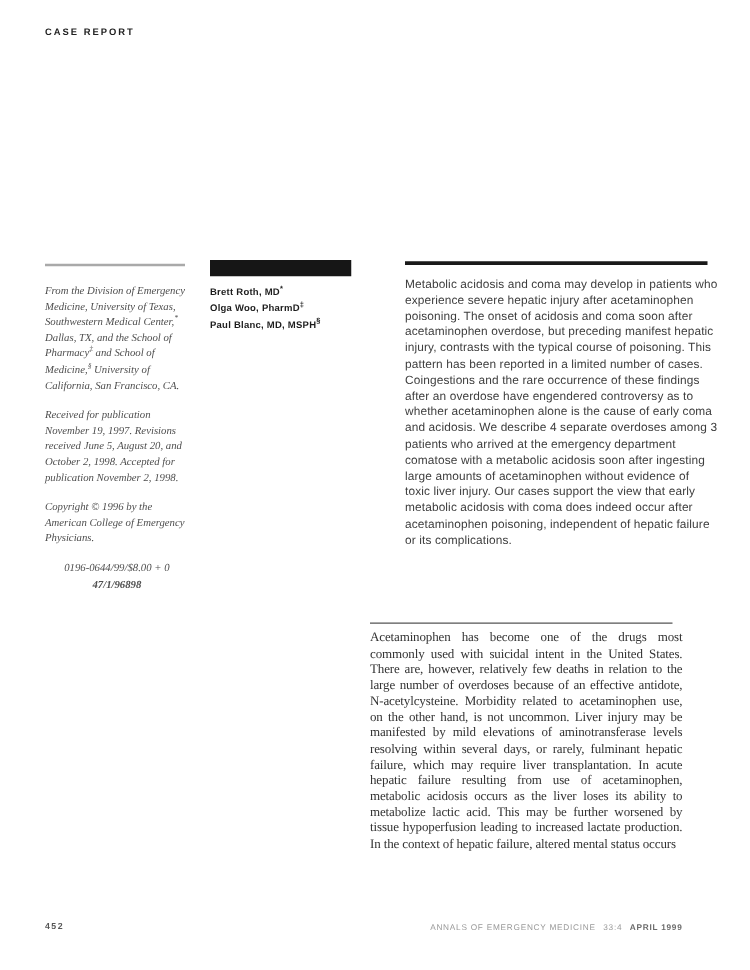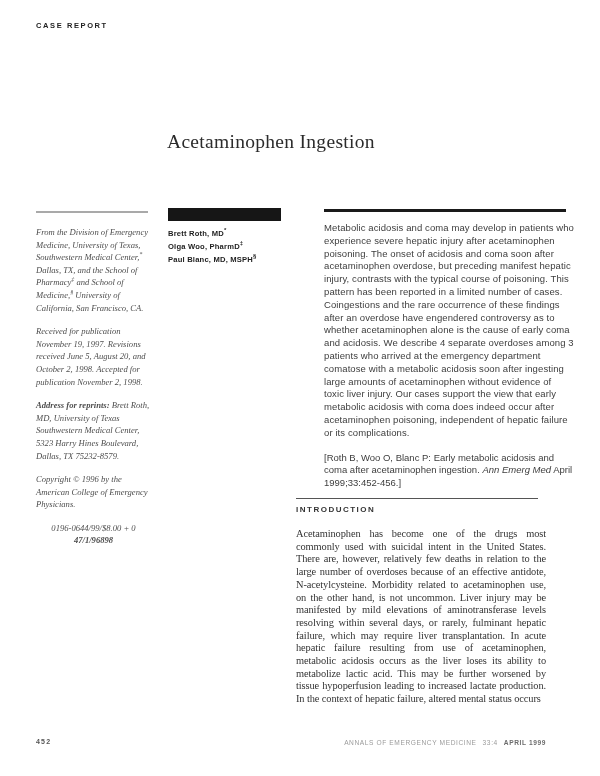--- a/index.html
+++ b/index.html
@@ -149,48 +149,44 @@
   }
 </style>
 </head>
 <body>
 
 <div class="page">
 
   <div class="kicker">CASE REPORT</div>
 
   <div class="title">
-    <div>Acetaminophen Ingestion</div>
   </div>
 
   <div class="sidebar">
     <div class="sidebar-rule"></div>
     <p class="aff"><span>From the Division of Emergency Medicine, University of Texas, Southwestern Medical Center,</span><sup>*</sup><span> Dallas, TX, and the School of Pharmacy</span><sup>‡</sup><span> and School of Medicine,</span><sup>§</sup><span> University of California, San Francisco, CA.</span></p>
     <p>Received for publication November 19, 1997. Revisions received June 5, August 20, and October 2, 1998. Accepted for publication November 2, 1998.</p>
-    <p><span class="bold-lead">Address for reprints:</span><span> Brett Roth, MD, University of Texas Southwestern Medical Center, 5323 Harry Hines Boulevard, Dallas, TX 75232-8579.</span></p>
     <p>Copyright © 1996 by the American College of Emergency Physicians.</p>
     <p style="margin-bottom:0;text-align:center;"><span>0196-0644/99/$8.00 + 0</span><br><span class="bold-lead">47/1/96898</span></p>
   </div>
 
   <div class="authors">
     <div class="authors-bar"></div>
     <div class="author"><span>Brett Roth, MD</span><sup>*</sup></div>
     <div class="author"><span>Olga Woo, PharmD</span><sup>‡</sup></div>
     <div class="author"><span>Paul Blanc, MD, MSPH</span><sup>§</sup></div>
   </div>
 
   <div class="main">
     <div class="main-rule"></div>
     <div class="abstract">Metabolic acidosis and coma may develop in patients who experience severe hepatic injury after acetaminophen poisoning. The onset of acidosis and coma soon after acetaminophen overdose, but preceding manifest hepatic injury, contrasts with the typical course of poisoning. This pattern has been reported in a limited number of cases. Coingestions and the rare occurrence of these findings after an overdose have engendered controversy as to whether acetaminophen alone is the cause of early coma and acidosis. We describe 4 separate overdoses among 3 patients who arrived at the emergency department comatose with a metabolic acidosis soon after ingesting large amounts of acetaminophen without evidence of toxic liver injury. Our cases support the view that early metabolic acidosis with coma does indeed occur after acetaminophen poisoning, independent of hepatic failure or its complications.</div>
-    <div class="citation"><span>[Roth B, Woo O, Blanc P: Early metabolic acidosis and coma after acetaminophen ingestion. </span><span class="jrnl">Ann Emerg Med</span><span> April 1999;33:452-456.]</span></div>
   </div>
 
   <div class="intro">
     <div class="intro-rule"></div>
-    <div class="intro-heading">INTRODUCTION</div>
     <div class="intro-body">Acetaminophen has become one of the drugs most commonly used with suicidal intent in the United States. There are, however, relatively few deaths in relation to the large number of overdoses because of an effective antidote, N-acetylcysteine. Morbidity related to acetaminophen use, on the other hand, is not uncommon. Liver injury may be manifested by mild elevations of aminotransferase levels resolving within several days, or rarely, fulminant hepatic failure, which may require liver transplantation. In acute hepatic failure resulting from use of acetaminophen, metabolic acidosis occurs as the liver loses its ability to metabolize lactic acid. This may be further worsened by tissue hypoperfusion leading to increased lactate production. In the context of hepatic failure, altered mental status occurs</div>
   </div>
 
   <div class="footer-left">452</div>
   <div class="footer-right">
     <span>ANNALS OF EMERGENCY MEDICINE</span><span class="issue">33:4</span><span class="date">APRIL 1999</span>
   </div>
 
 </div>
 

